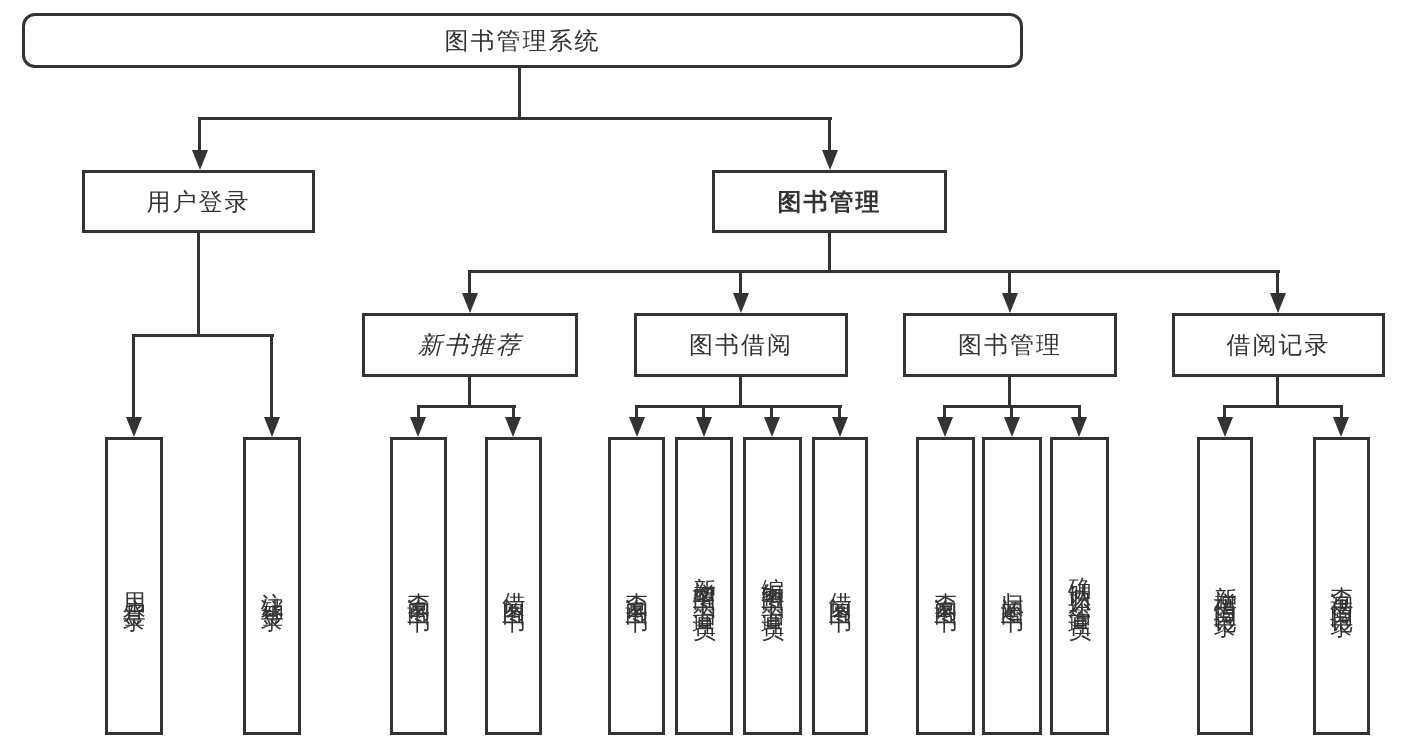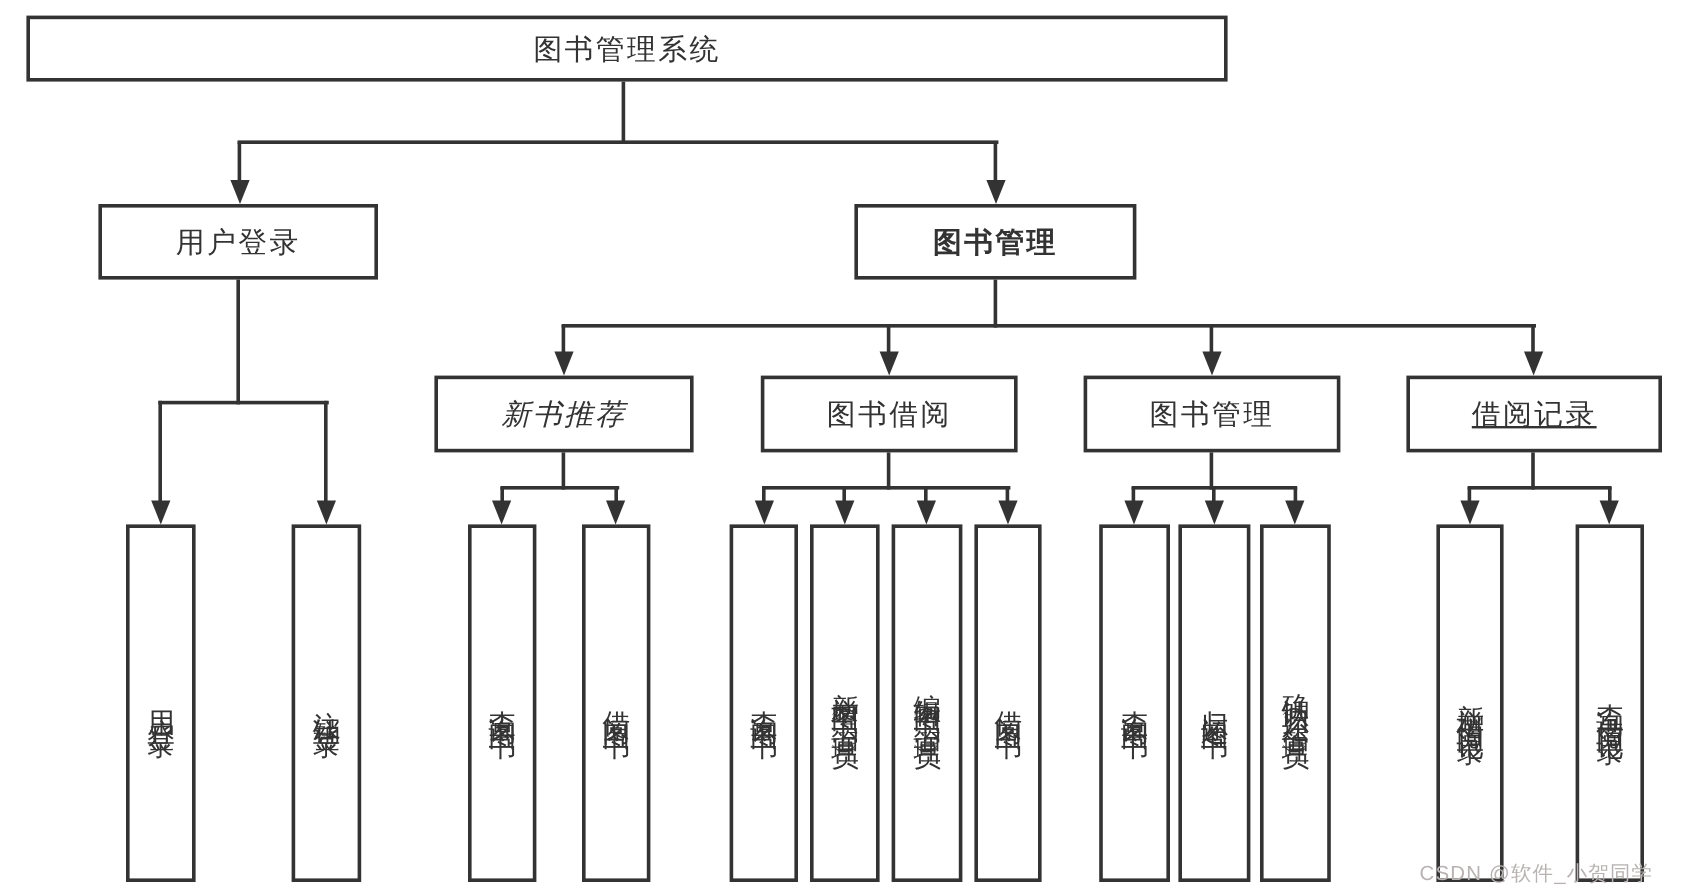--- a/index.html
+++ b/index.html
@@ -30,29 +30,29 @@
   .watermark {
     position:absolute; left:1183px; top:716px;
     font-size:17px; letter-spacing:1px; color:#b9b2b2; white-space:nowrap;
   }
 </style>
 </head>
 <body>
 
 <div class="canvas">
 
-  <div class="node hbox" style="left:22px;top:13px;width:1001px;height:55px;">图书管理系统</div>
+  <div class="node hbox" style="left:22px;top:13px;width:1001px;height:55px;border-radius:13px;">图书管理系统</div>
 
   <div class="node hbox" style="left:82px;top:170px;width:233px;height:63px;">用户登录</div>
   <div class="node hbox" style="left:712px;top:170px;width:235px;height:63px;font-weight:bold;">图书管理</div>
 
   <div class="node hbox" style="left:362px;top:313px;width:216px;height:64px;font-style:italic;">新书推荐</div>
   <div class="node hbox" style="left:634px;top:313px;width:214px;height:64px;">图书借阅</div>
   <div class="node hbox" style="left:903px;top:313px;width:214px;height:64px;">图书管理</div>
-  <div class="node hbox" style="left:1172px;top:313px;width:213px;height:64px;text-decoration:underline;">借阅记录</div>
+  <div class="node hbox" style="left:1172px;top:313px;width:213px;height:64px;">借阅记录</div>
 
   <div class="node leaf" style="left:105px;width:58px;">用户登录</div>
   <div class="node leaf" style="left:243px;width:58px;">注销登录</div>
   <div class="node leaf" style="left:390px;width:57px;">查询图书</div>
   <div class="node leaf" style="left:485px;width:57px;">借阅图书</div>
   <div class="node leaf" style="left:608px;width:57px;">查询图书</div>
   <div class="node leaf" style="left:675px;width:58px;">新增图书（管理员）</div>
   <div class="node leaf" style="left:743px;width:59px;">编辑图书（管理员）</div>
   <div class="node leaf" style="left:812px;width:56px;">借阅图书</div>
   <div class="node leaf" style="left:916px;width:59px;">查询图书</div>
@@ -113,15 +113,14 @@
   <div class="arrow" style="left:1004px;top:417px;"></div>
   <div class="arrow" style="left:1071px;top:417px;"></div>
 
   <div class="vline" style="left:1276px;top:377px;height:31px;"></div>
   <div class="hline" style="left:1223px;top:405px;width:120px;"></div>
   <div class="vline" style="left:1223px;top:406px;height:25px;"></div>
   <div class="vline" style="left:1340px;top:406px;height:25px;"></div>
   <div class="arrow" style="left:1217px;top:417px;"></div>
   <div class="arrow" style="left:1333px;top:417px;"></div>
 
-  <div class="watermark">CSDN @软件_小贺同学</div>
 
 </div>
 
 </body></html>

